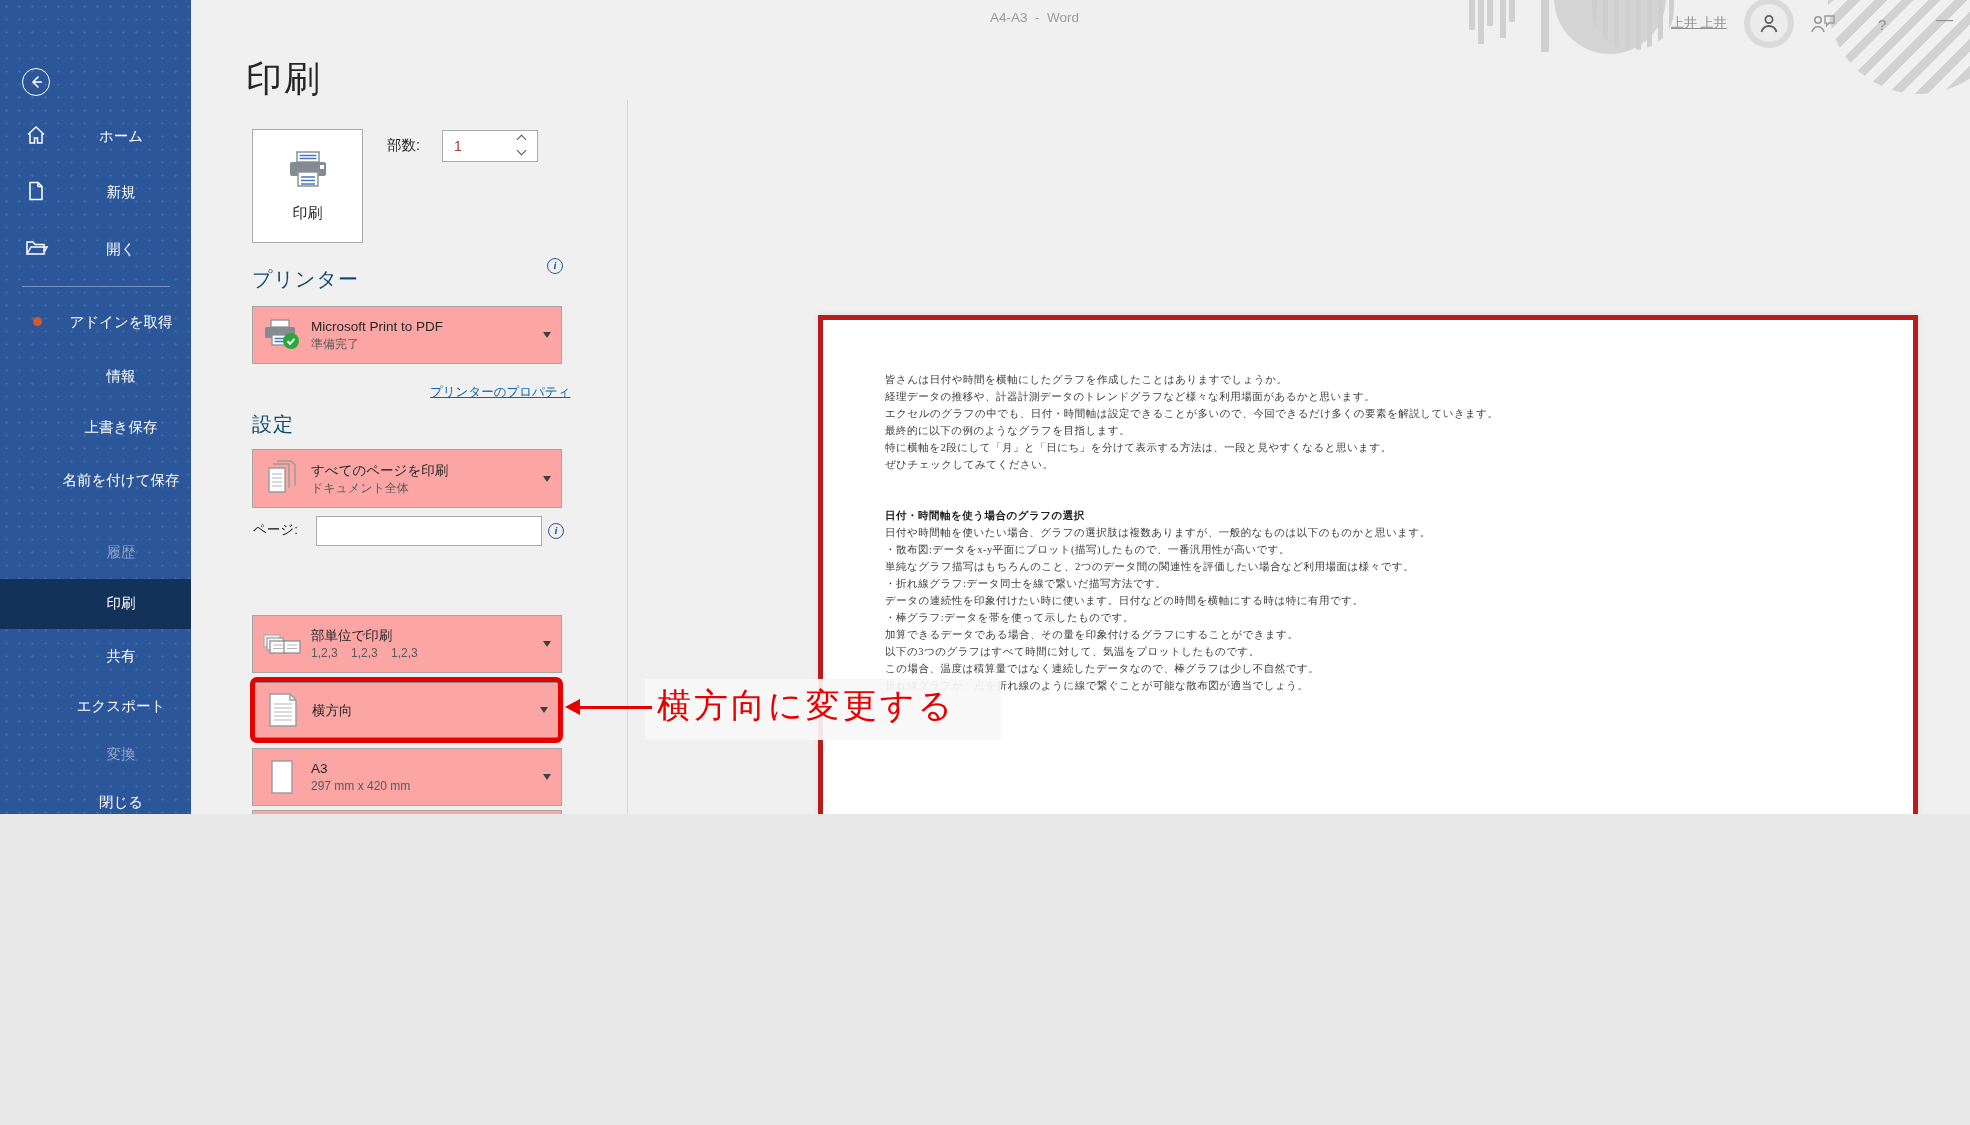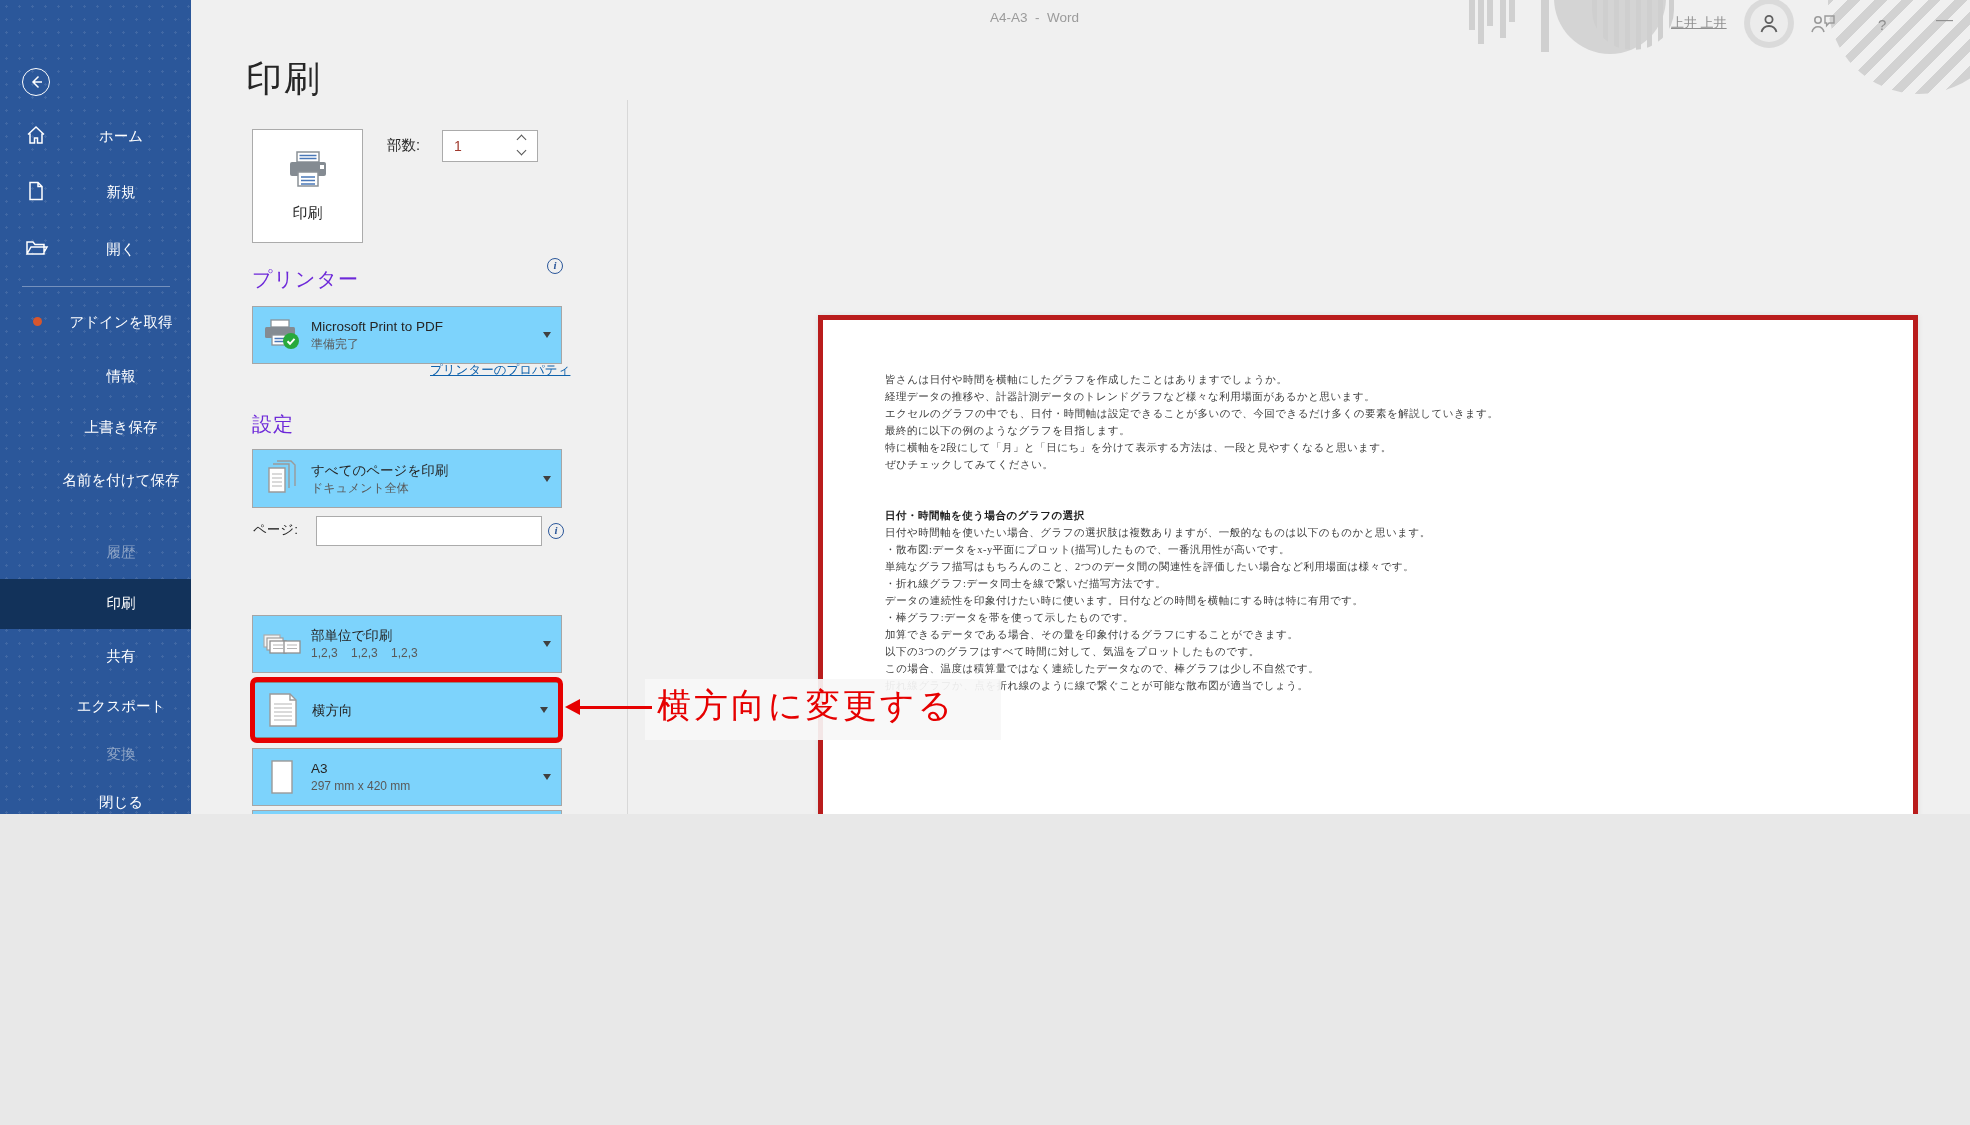--- a/index.html
+++ b/index.html
@@ -49,26 +49,26 @@
       border:1px solid #ababab; display:flex; flex-direction:column; align-items:center; justify-content:center; gap:8px; cursor:pointer; }
   .print-big-btn .blbl{ font-size:15px; color:#262626; }
   .copies-label{ position:absolute; left:387px; top:136px; font-size:14.5px; color:#262626; }
   .copies-box{ position:absolute; left:442px; top:130px; width:96px; height:32px; background:#fff; border:1px solid #ababab; }
   .copies-val{ position:absolute; left:11px; top:7px; font-size:14px; color:#a03a2e; }
   .spin{ position:absolute; right:9px; width:10px; height:10px; cursor:pointer; }
   .spin i{ display:block; width:7px; height:7px; border-left:1.5px solid #555; border-top:1.5px solid #555; }
   .spin.up{ top:5px; } .spin.up i{ transform:rotate(45deg); }
   .spin.dn{ bottom:4px; } .spin.dn i{ transform:rotate(225deg); }
 
-  .sec-hdr{ position:absolute; left:252px; font-size:20px; color:#6d28d9; letter-spacing:1px; }
+  .sec-hdr{ position:absolute; left:252px; font-size:20px; color:#0c4a6e; letter-spacing:1px; }
   .info-badge{ position:absolute; width:16px; height:16px; border:1.5px solid #2b579a; border-radius:50%;
       color:#2b579a; font-size:11px; font-weight:bold; text-align:center; line-height:13px; cursor:pointer;
       font-family:"Liberation Serif",serif; font-style:italic; }
 
-  .dd{ position:absolute; left:252px; width:310px; height:58px; background:#7dd3fc; border:1px solid #a6a6a6;
+  .dd{ position:absolute; left:252px; width:310px; height:58px; background:#fca5a5; border:1px solid #a6a6a6;
       display:flex; align-items:center; cursor:pointer; }
   .dd .icwrap{ width:58px; display:flex; align-items:center; justify-content:center; flex:none; }
   .dd .txt{ flex:1; display:flex; flex-direction:column; justify-content:center; gap:3px; padding-right:26px; }
   .dd .ttl{ font-size:13.5px; color:#262626; line-height:15px; }
   .dd .sub{ font-size:12px; color:#595959; line-height:14px; white-space:pre; }
   .dd .sub:empty{ display:none; }
   .dd .caret{ position:absolute; right:10px; top:50%; margin-top:-3px; width:0; height:0;
       border-left:4.5px solid rgba(0,0,0,0); border-right:4.5px solid rgba(0,0,0,0); border-top:6px solid #404040; }
 
   .pages-row-label{ position:absolute; left:253px; top:521px; font-size:13.5px; color:#262626; }
@@ -247,21 +247,21 @@
         <path d="M25.5 22.2 28 24.8l4.5-5" fill="none" stroke="#fff" stroke-width="2"></path>
       </svg>
     </span>
     <span class="txt">
       <span class="ttl">Microsoft Print to PDF</span>
       <span class="sub">準備完了</span>
     </span>
     <span class="caret"></span>
   </div>
 
-  <div class="link" style="left:430px;top:362px">プリンターのプロパティ</div>
+  <div class="link" style="left:430px;top:384px">プリンターのプロパティ</div>
 
   <div class="sec-hdr" style="top:411px">設定</div>
 
   <div class="dd" style="top:449px;height:59px">
     <span class="icwrap">
       <svg width="34" height="38" viewBox="0 0 34 38">
         <path d="M4 8h16v24H4z" fill="#fff" stroke="#9a9a9a" stroke-width="1.4"></path>
         <path d="M8 4h16v24" fill="none" stroke="#9a9a9a" stroke-width="1.4"></path>
         <path d="M12 1h14l4 4v21" fill="none" stroke="#9a9a9a" stroke-width="1.4"></path>
         <path d="M7 14h10M7 18h10M7 22h10M7 26h10" stroke="#b5b5b5" stroke-width="1.2"></path>

